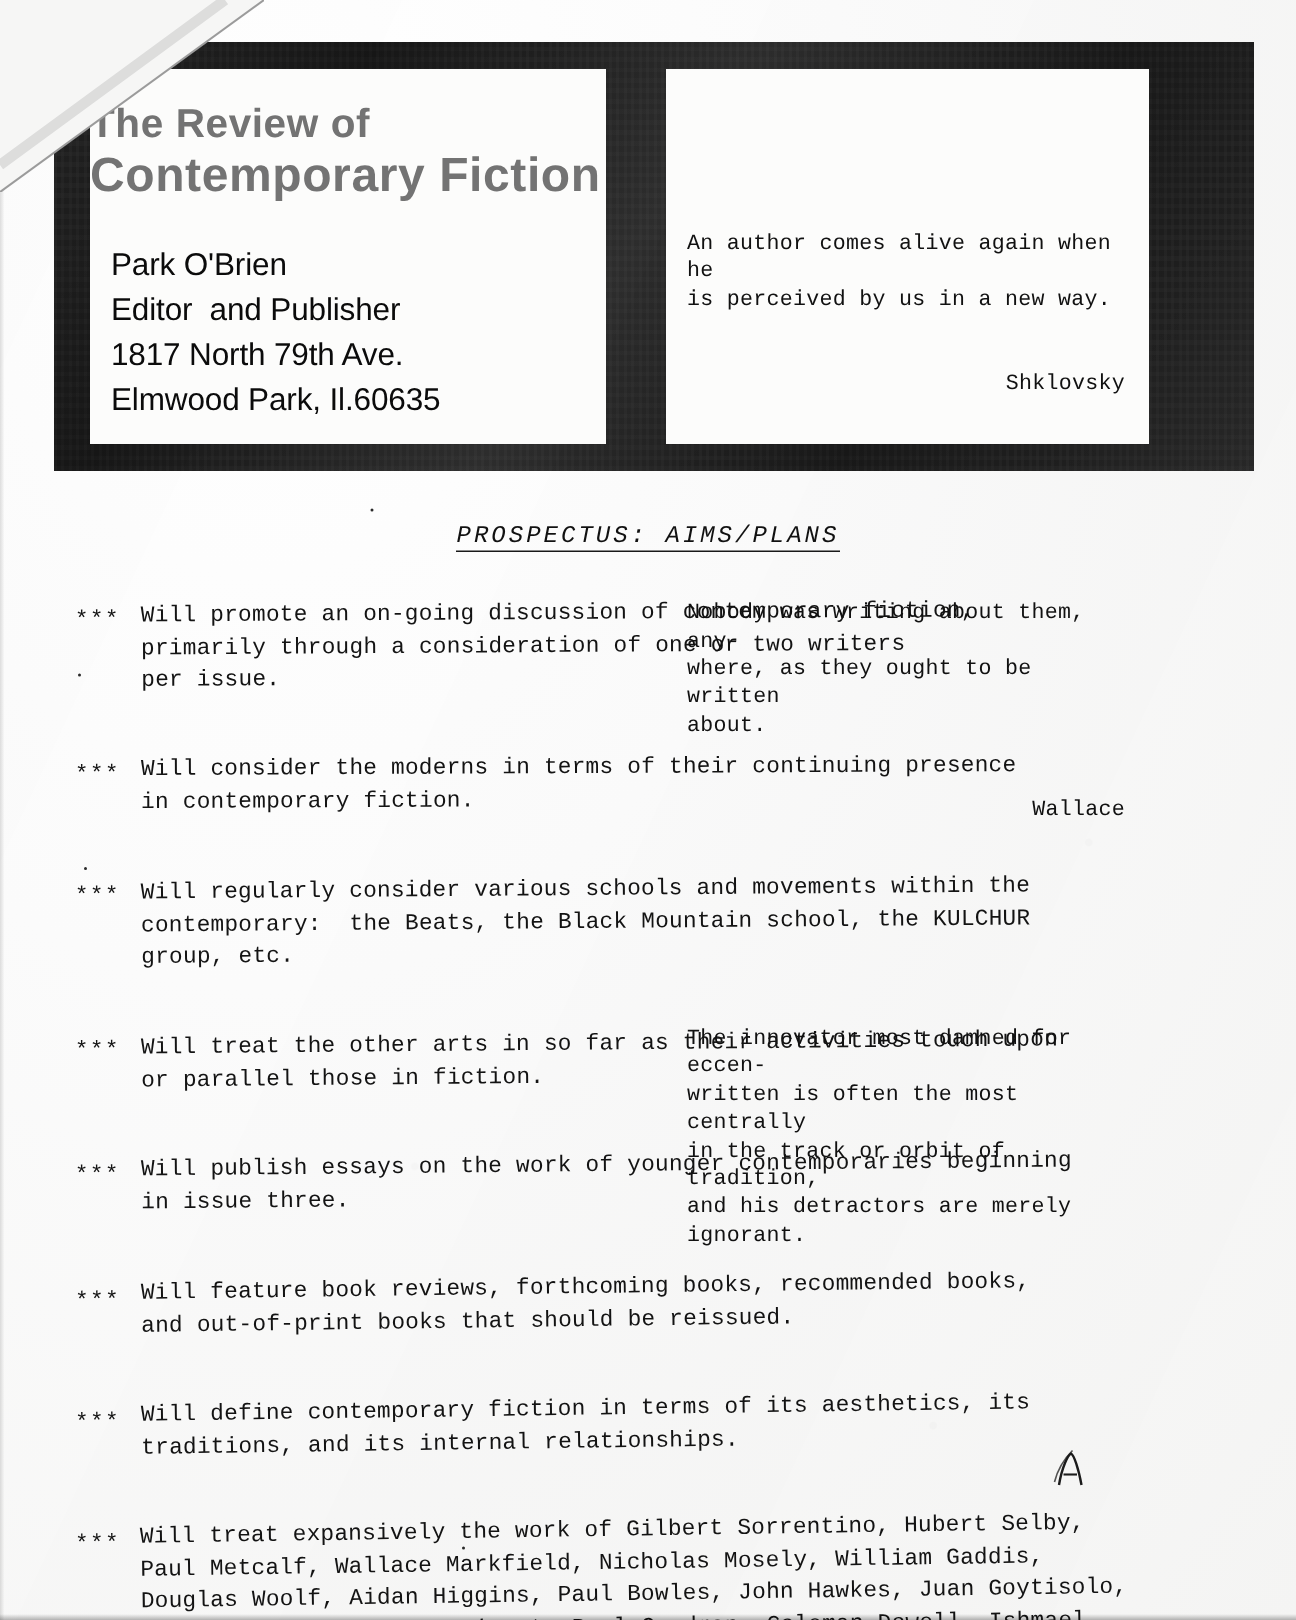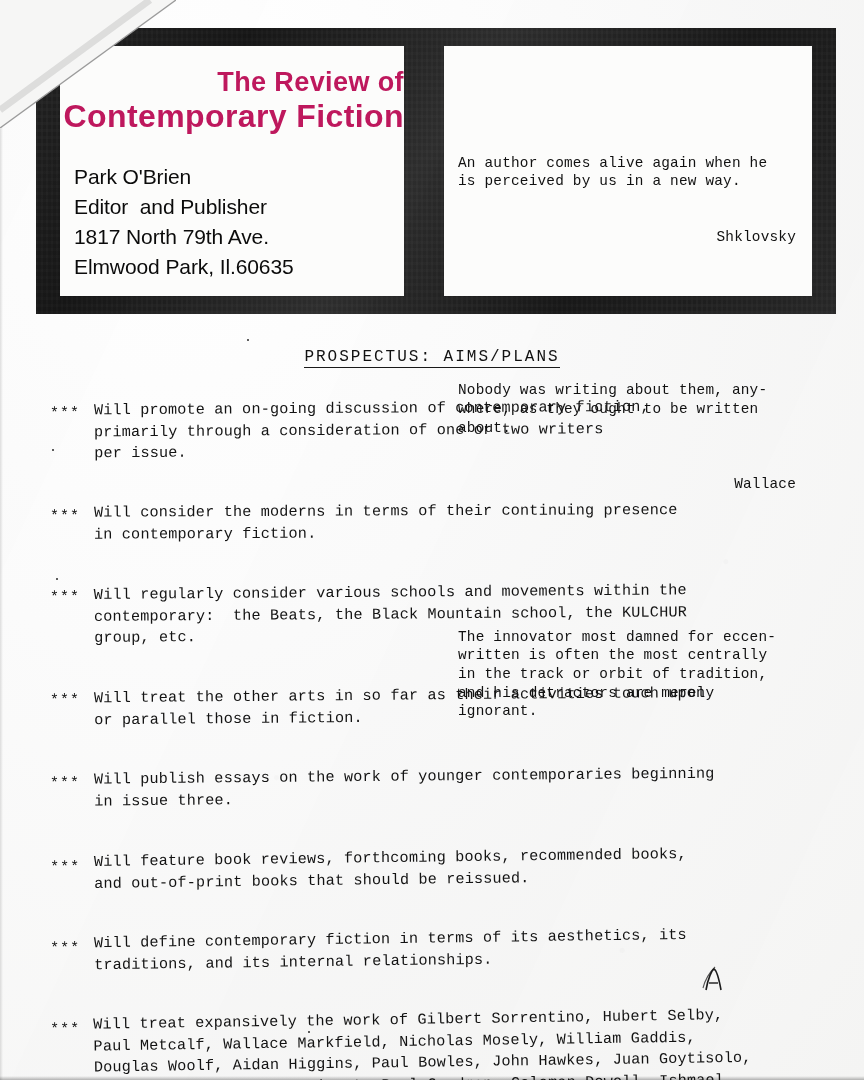--- a/index.html
+++ b/index.html
@@ -101,30 +101,30 @@
   .lh-left {
     left: 24px;
     top: 18px;
     width: 344px;
     height: 250px;
     padding: 0;
   }
   .lh-right {
     left: 408px;
     top: 18px;
-    width: 368px;
+    width: 322px;
     height: 250px;
   }
 
   .masthead {
     font-family: "Liberation Sans", sans-serif;
     font-weight: bold;
-    text-align: right;
+    text-align: left;
     letter-spacing: .4px;
-    color: #be185d;
+    color: #737373;
   }
   .masthead .l1 {
     font-size: 27px;
     padding-top: 22px;
     line-height: 1.05;
   }
   .masthead .l2 {
     font-size: 32px;
     line-height: 1.25;
   }
@@ -154,20 +154,21 @@
     position: absolute;
     left: 0; right: 0;
     top: 348px;
     text-align: center;
     font-size: 16px;
     letter-spacing: 2.0px;
   }
   .doc-title span {
     border-bottom: 1.6px solid #1a1a1a;
     padding-bottom: 1px;
+    font-style: italic;
   }
 
   .bullets {
     position: absolute;
     left: 50px;
     top: 398px;
     width: 790px;
   }
   .bullet {
     display: flex;

